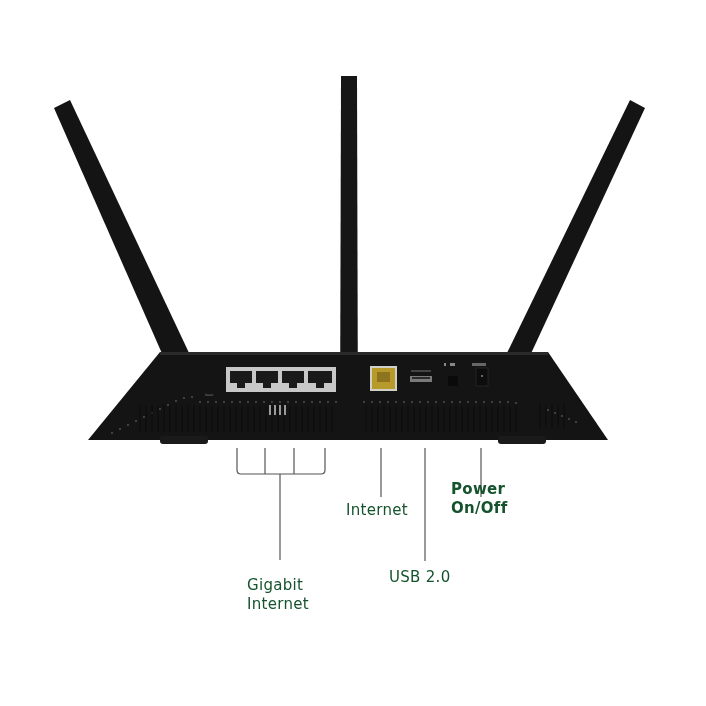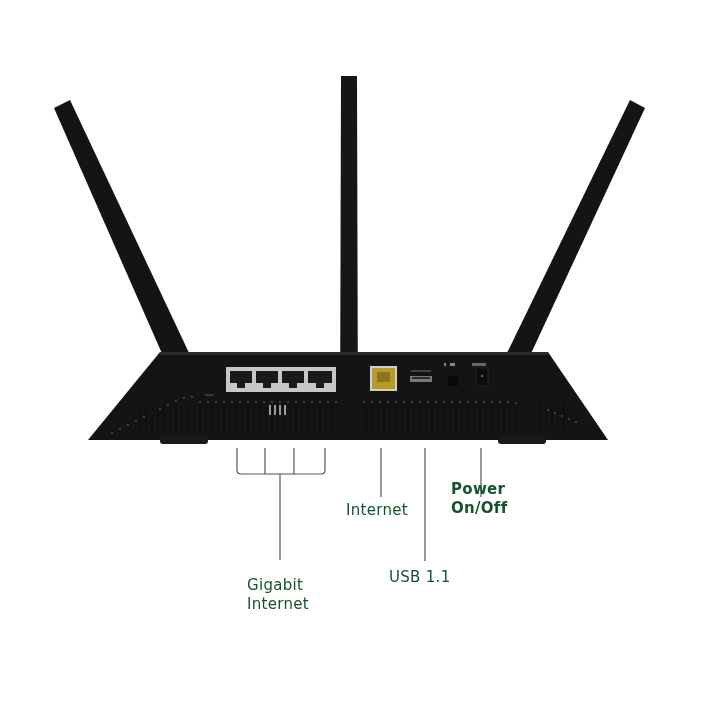--- a/index.html
+++ b/index.html
@@ -234,19 +234,19 @@
 <div class="label" style="left:247px; top:568px;margin-top:8px;">
   <span>Gigabit</span>
   <span>Internet</span>
 </div>
 
 <div class="label" style="left:346px; top:501px;">
   <span>Internet</span>
 </div>
 
 <div class="label" style="left:389px; top:568px;">
-  <span>USB 1.1</span>
+  <span>USB 2.0</span>
 </div>
 
 <div class="label" style="left:451px; top:480px; text-align:left;font-weight:bold;">
   <span>Power</span>
   <span>On/Off</span>
 </div>
 
 </body></html>

